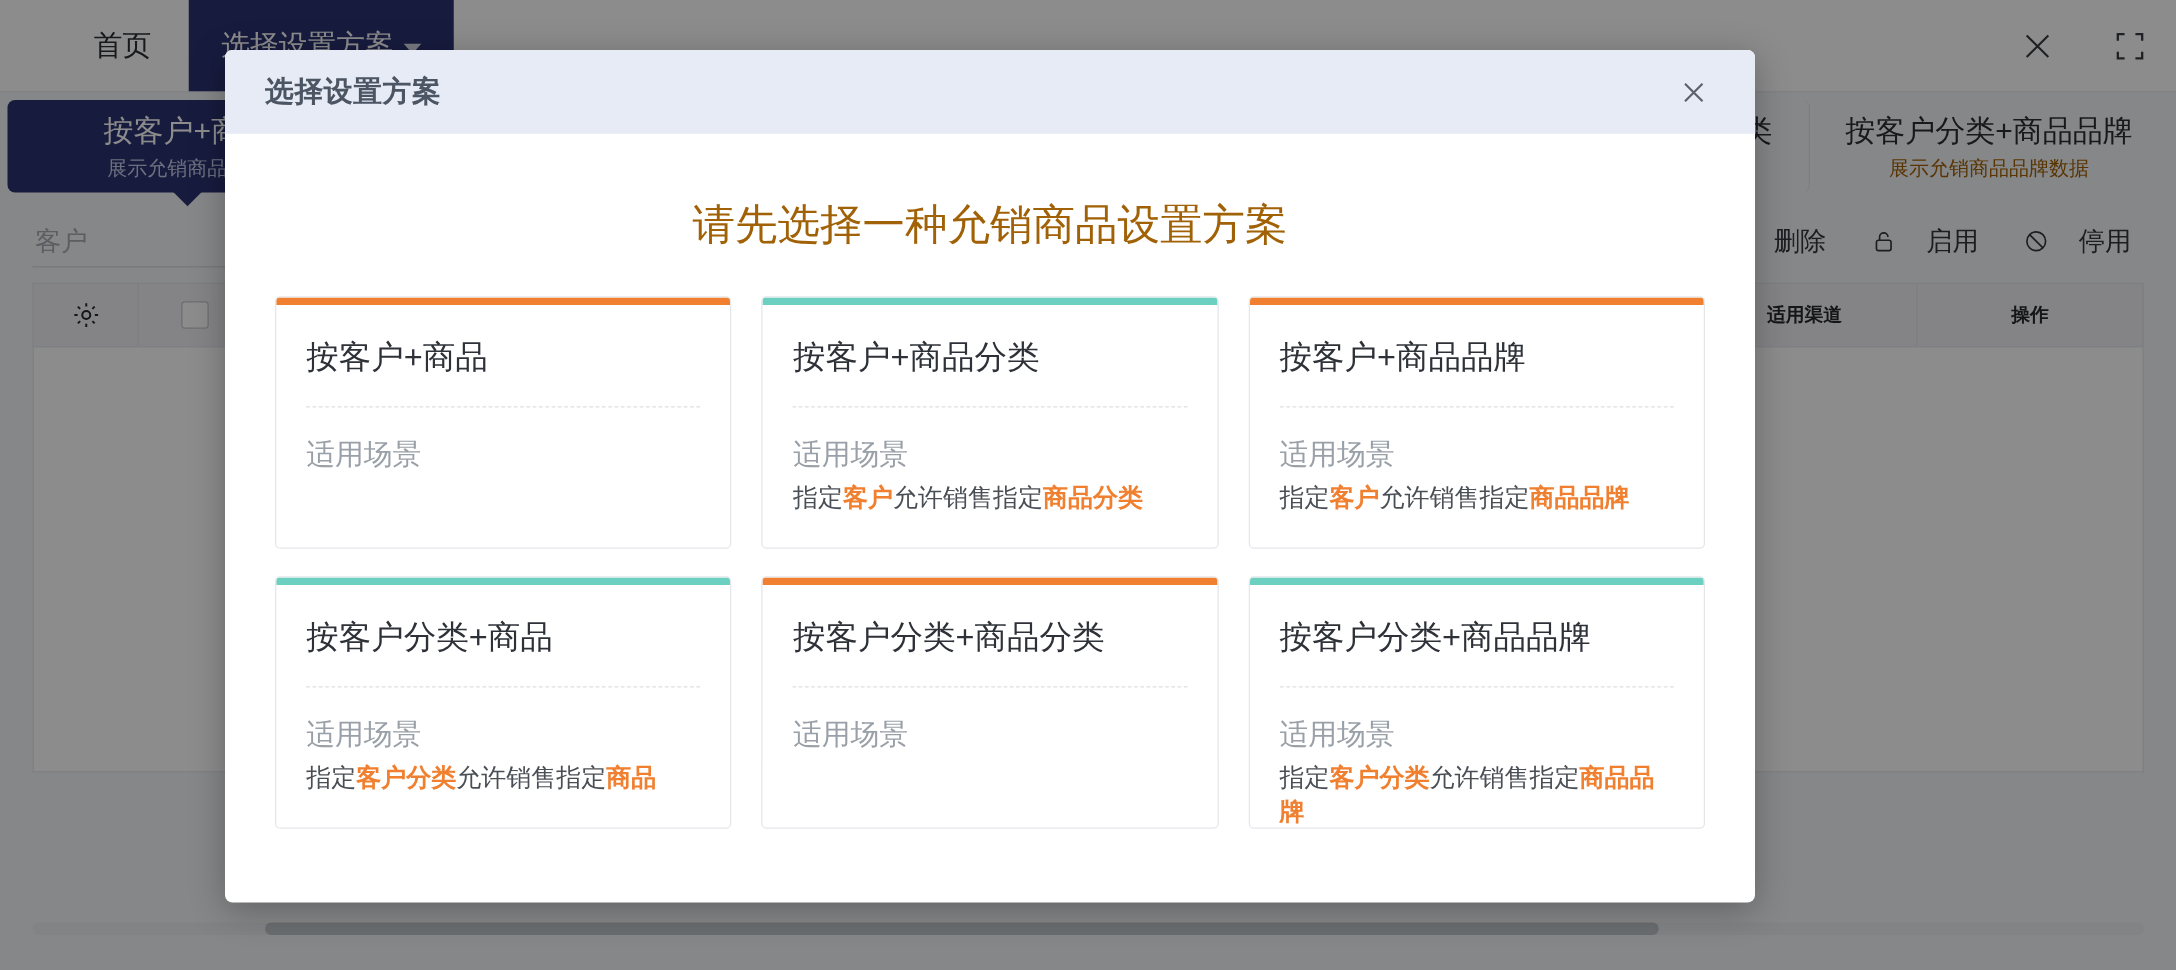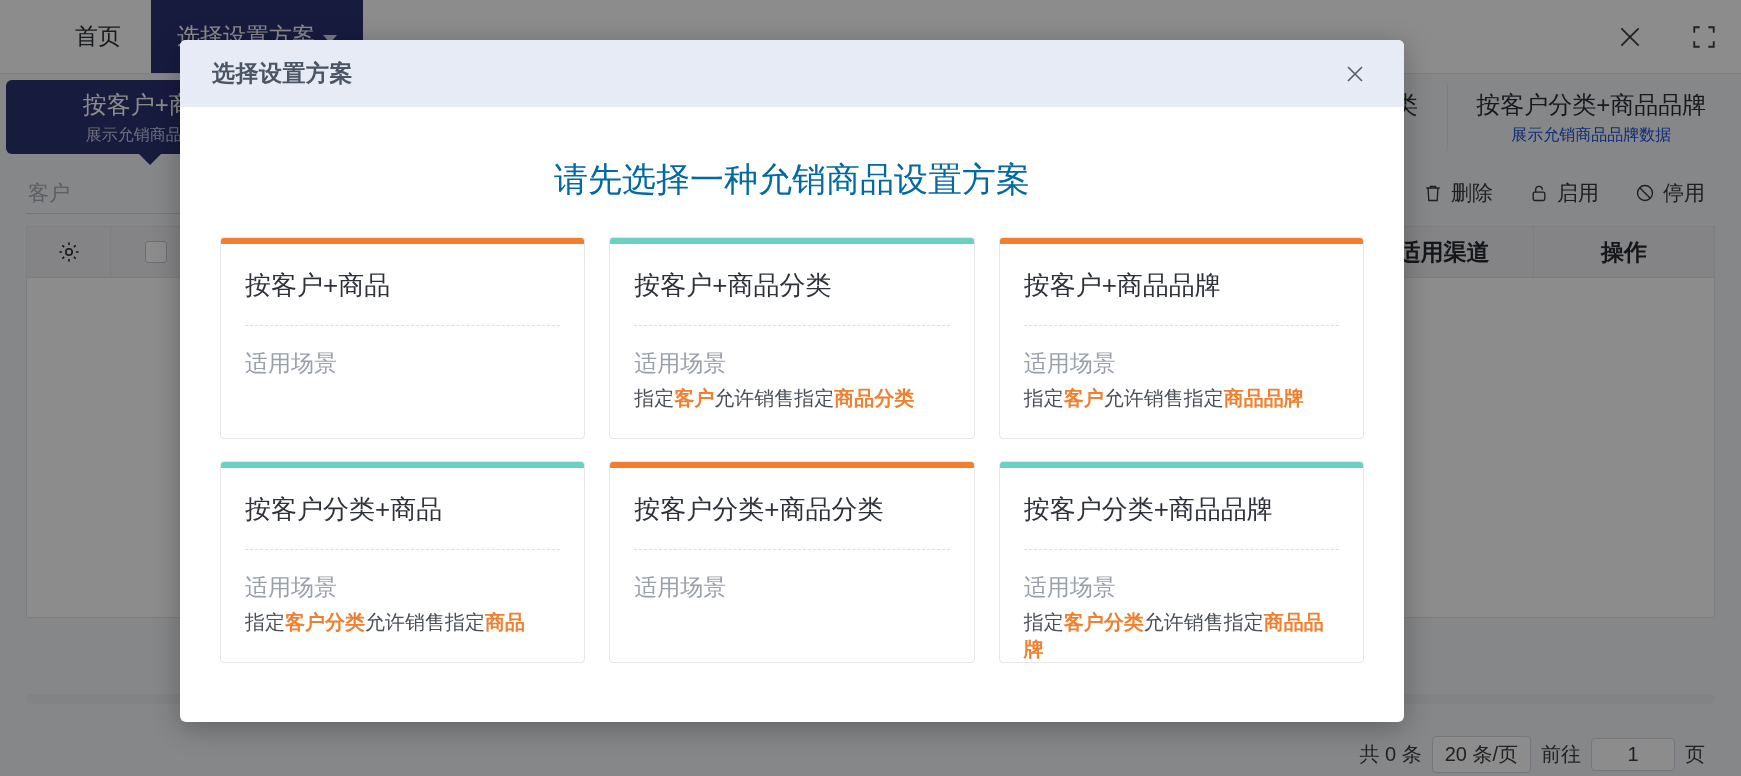--- a/index.html
+++ b/index.html
@@ -72,21 +72,21 @@
     display: flex; flex-direction: column;
     align-items: center; justify-content: center;
     gap: 4px;
     border-radius: 6px;
     position: relative;
     border-right: 1px solid #e3e5e9;
     background: transparent;
   }
   .tabcard:last-child { border-right: none; }
   .tabcard .tc-title { font-size: 24px; color: #2b2f36; white-space: nowrap; }
-  .tabcard .tc-sub  { font-size: 16px; color: #1d4ed8; white-space: nowrap; }
+  .tabcard .tc-sub  { font-size: 16px; color: #a16207; white-space: nowrap; }
   .tabcard.active {
     background: #2b3272;
     border-right: none;
   }
   .tabcard.active .tc-title { color: #ffffff; }
   .tabcard.active .tc-sub { color: #c7cbe6; }
   .tabcard.active::after {
     content: "";
     position: absolute;
     bottom: -11px; left: 50%; transform: translateX(-50%);
@@ -112,33 +112,33 @@
   .filler { flex: 1 1 auto; }
   .btn-primary {
     background: #3f51b5;
     color: #fff;
     border-radius: 4px;
     font-size: 21px;
     padding: 9px 22px;
     white-space: nowrap;
   }
   .btn-text {
-    display: flex; align-items: center; gap: 8px;
+    display: flex; align-items: center; gap: 24px;
     font-size: 21px; color: #33373d;
     padding: 8px 10px;
     white-space: nowrap;
   }
   .btn-text svg { width: 20px; height: 20px; }
 
   
   .table-wrap { flex: 1 1 auto; padding: 0 26px; position: relative; overflow: hidden; }
   .thead { display: flex; background: #f0f1f4; border: 1px solid #e3e5e9; height: 52px; }
   .th {
     display: flex; align-items: center; justify-content: center;
-    font-size: 23px; color: #26292e; font-weight: bold;
+    font-size: 15px; color: #26292e; font-weight: bold;
     border-right: 1px solid #e3e5e9;
     white-space: nowrap;
   }
   .th:last-child { border-right: none; }
   .th svg { width: 24px; height: 24px; }
   .chk-box {
     width: 22px; height: 22px;
     border: 1px solid #c3c7cd; border-radius: 3px; background: #fff;
   }
   .tbody { height: 340px; background: #fff; border: 1px solid #e3e5e9; border-top: none; }
@@ -203,21 +203,21 @@
   .modal-close svg { width: 24px; height: 24px; }
 
   .modal-body {
     flex: 1 1 auto;
     padding: 32px 40px 0 40px;
     display: flex; flex-direction: column;
   }
   .modal-h1 {
     text-align: center;
     font-size: 34px;
-    color: #0369a1;
+    color: #a16207;
     margin: 18px 0 34px 0;
   }
   .card-grid {
     display: grid;
     grid-template-columns: repeat(3, 1fr);
     grid-template-rows: repeat(2, 202px);
     gap: 22px 24px;
   }
   .scheme-card {
     border: 1px solid #e4e6ea;
@@ -343,27 +343,20 @@
       <div class="th" style="flex:1 1 auto"></div>
       <div class="th" style="flex:0 0 180px">适用渠道</div>
       <div class="th" style="flex:0 0 180px">操作</div>
     </div>
     <div class="tbody"></div>
     <div class="hscroll">
         <i></i>
       </div>
   </div>
 
-  <div class="pager">
-    <span>共 0 条</span>
-    <span class="pbox">20 条/页</span>
-    <span>前往</span>
-    <span class="pbox">1</span>
-    <span>页</span>
-  </div>
 </div>
 
 <div class="overlay"></div>
 
 <div class="modal">
   <div class="modal-head">
     <span class="modal-title">选择设置方案</span>
     <span class="spacer"></span>
     <span class="modal-close">
       <svg viewBox="0 0 24 24" fill="none" stroke="currentColor" stroke-width="1.7">

